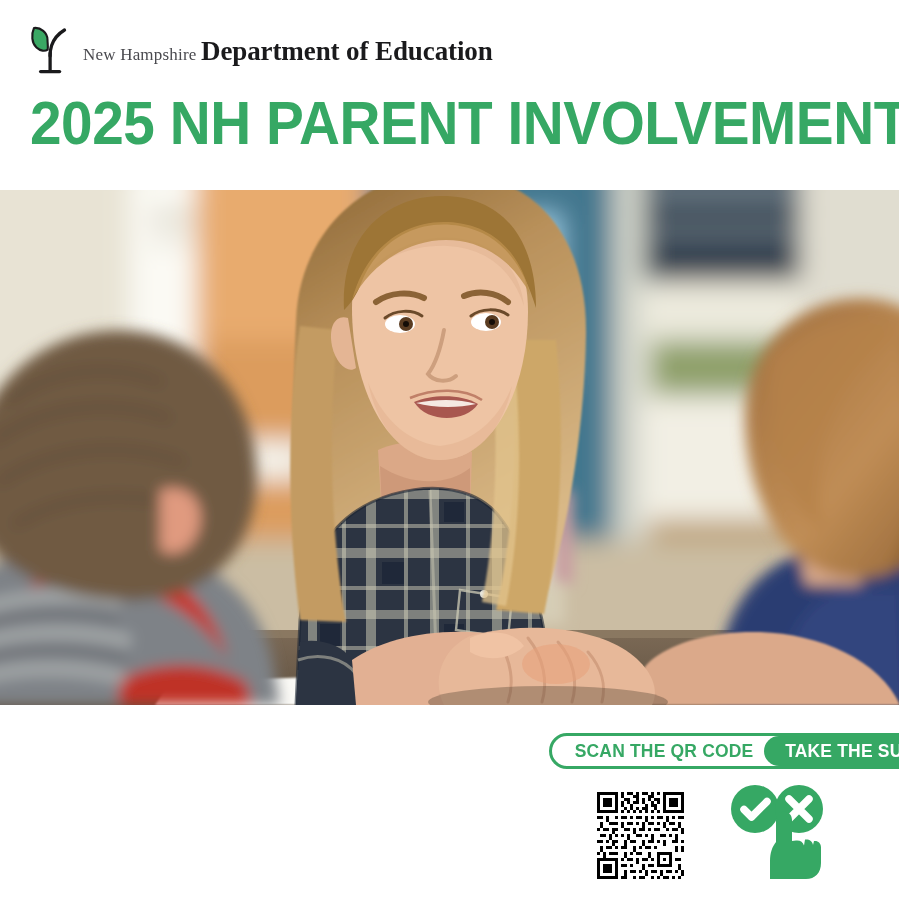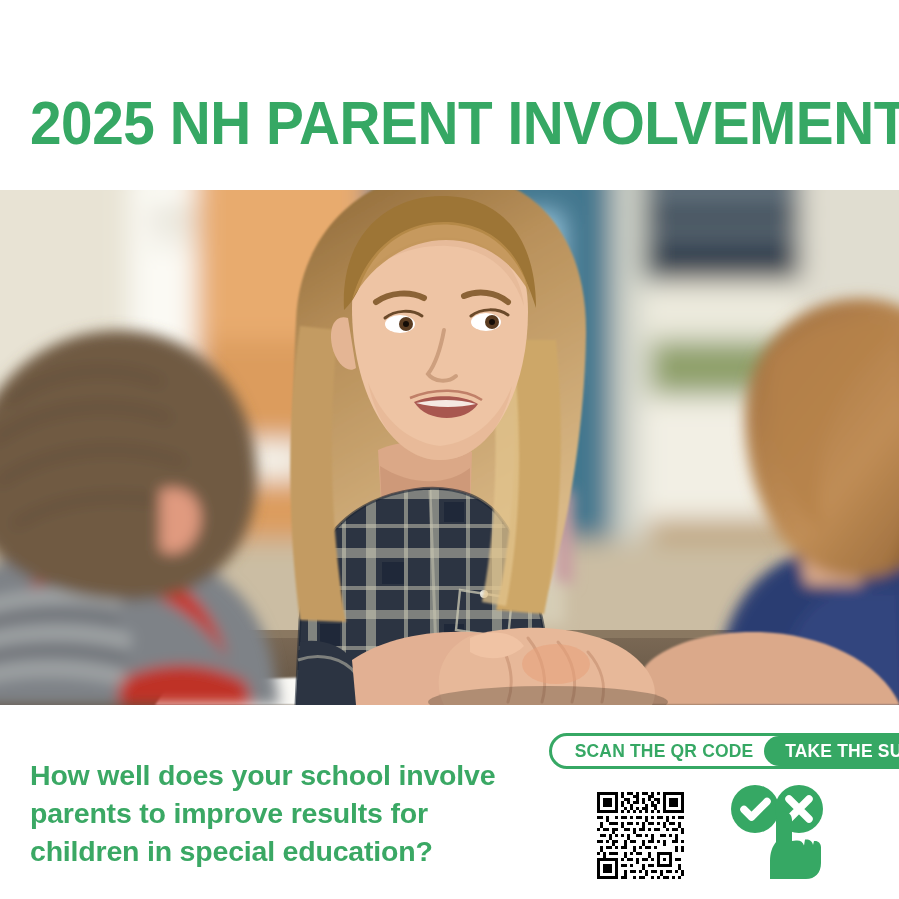--- a/index.html
+++ b/index.html
@@ -171,20 +171,38 @@
   }
   .icon-cluster svg { display:block; width:100%; height:100%; }
 </style>
 </head>
 <body>
 
 <div class="poster">
 
   <div class="header">
 
+    <div class="logo-row">
+      <span>
+        <svg class="logo-mark" viewBox="0 0 46 50" xmlns="http://www.w3.org/2000/svg">
+
+          <path d="M21.5 13.8 C21.5 6.5 14.5 1.2 8.0 2.0 C5.0 8.5 5.8 17.0 10.5 21.6 C14.2 25.2 19.0 25.5 21.7 23.6 C22.2 20.6 21.5 16.9 21.5 13.8 Z" fill="#3aa864" stroke="#1a1a1c" stroke-width="2.1" stroke-linejoin="round"></path>
+
+          <path d="M38.5 4.0 C33.5 7.0 28.0 12.5 25.6 19.5 C24.4 23.0 24.1 26.6 24.1 30.0" fill="none" stroke="#1a1a1c" stroke-width="3.3" stroke-linecap="round"></path>
+
+          <path d="M24.1 27.0 L24.1 43.5" stroke="#1a1a1c" stroke-width="3.3" stroke-linecap="round"></path>
+
+          <path d="M14.6 45.6 L33.6 45.6" stroke="#1a1a1c" stroke-width="3.3" stroke-linecap="round"></path>
+        </svg>
+      </span>
+      <span class="logo-text">
+        <span class="logo-state">New Hampshire</span>
+        <span class="logo-dept">Department of Education</span>
+      </span>
+    </div>
 
     <div class="headline">2025 NH PARENT INVOLVEMENT SURVEY:</div>
   </div>
 
   <div class="photo">
     <svg viewBox="0 0 899 515" xmlns="http://www.w3.org/2000/svg" preserveAspectRatio="xMidYMid slice">
       <defs>
         <filter id="bg-blur" x="-15%" y="-15%" width="130%" height="130%">
           <feGaussianBlur stdDeviation="13"></feGaussianBlur>
         </filter>
@@ -438,21 +456,20 @@
 
         <ellipse cx="556" cy="474" rx="34" ry="20" fill="#e8a17a" opacity=".55"></ellipse>
 
         <ellipse cx="548" cy="512" rx="120" ry="16" fill="#4a3b2d" opacity=".35"></ellipse>
       </g>
     </svg>
   </div>
 
   <div class="footer">
 
-    <div class="question">How well does your school involve parents to improve results for children in special education?</div>
 
     <div class="cta">
       <div class="cta-scan">SCAN THE QR CODE</div>
       <div class="cta-take">
         <span>TAKE THE SURVEY</span>
       </div>
     </div>
 
     <div class="qr">
       <svg viewBox="0 0 29 29" shape-rendering="crispEdges" xmlns="http://www.w3.org/2000/svg">

